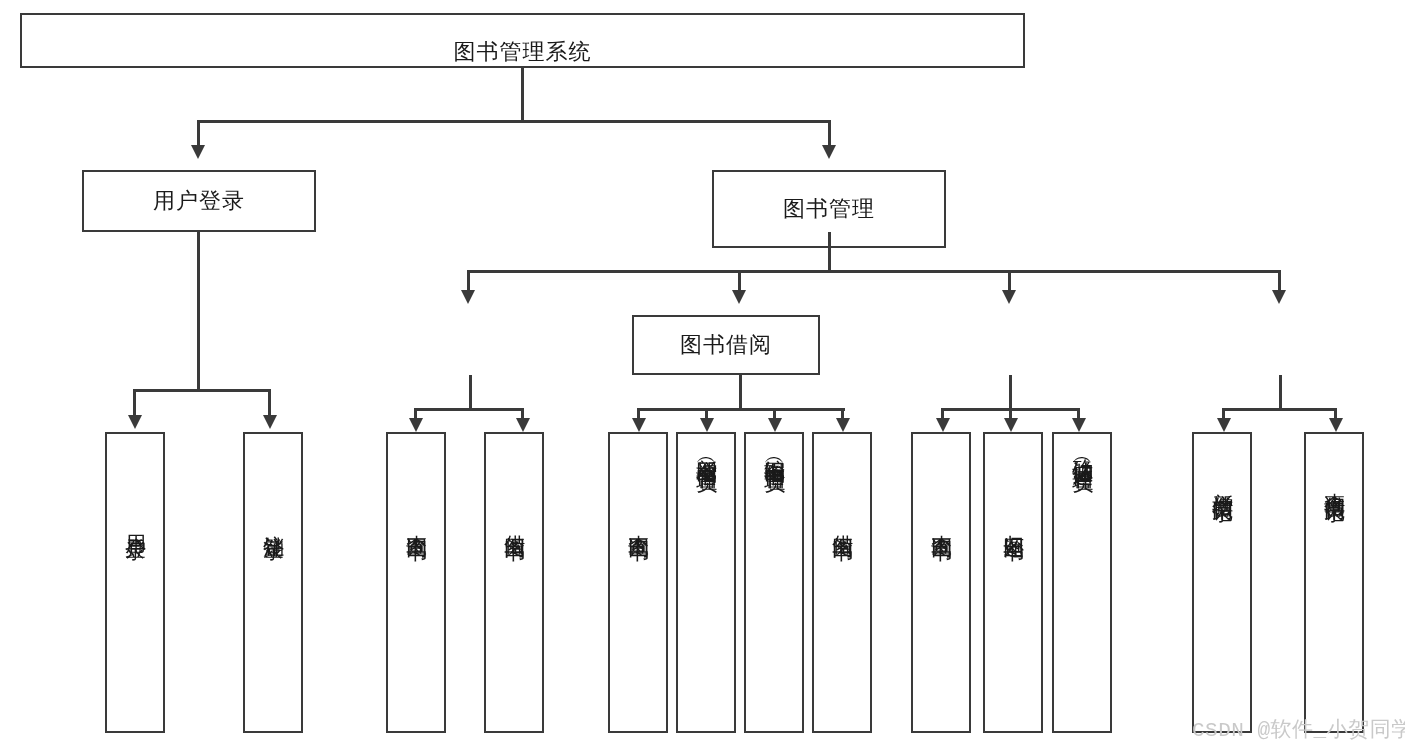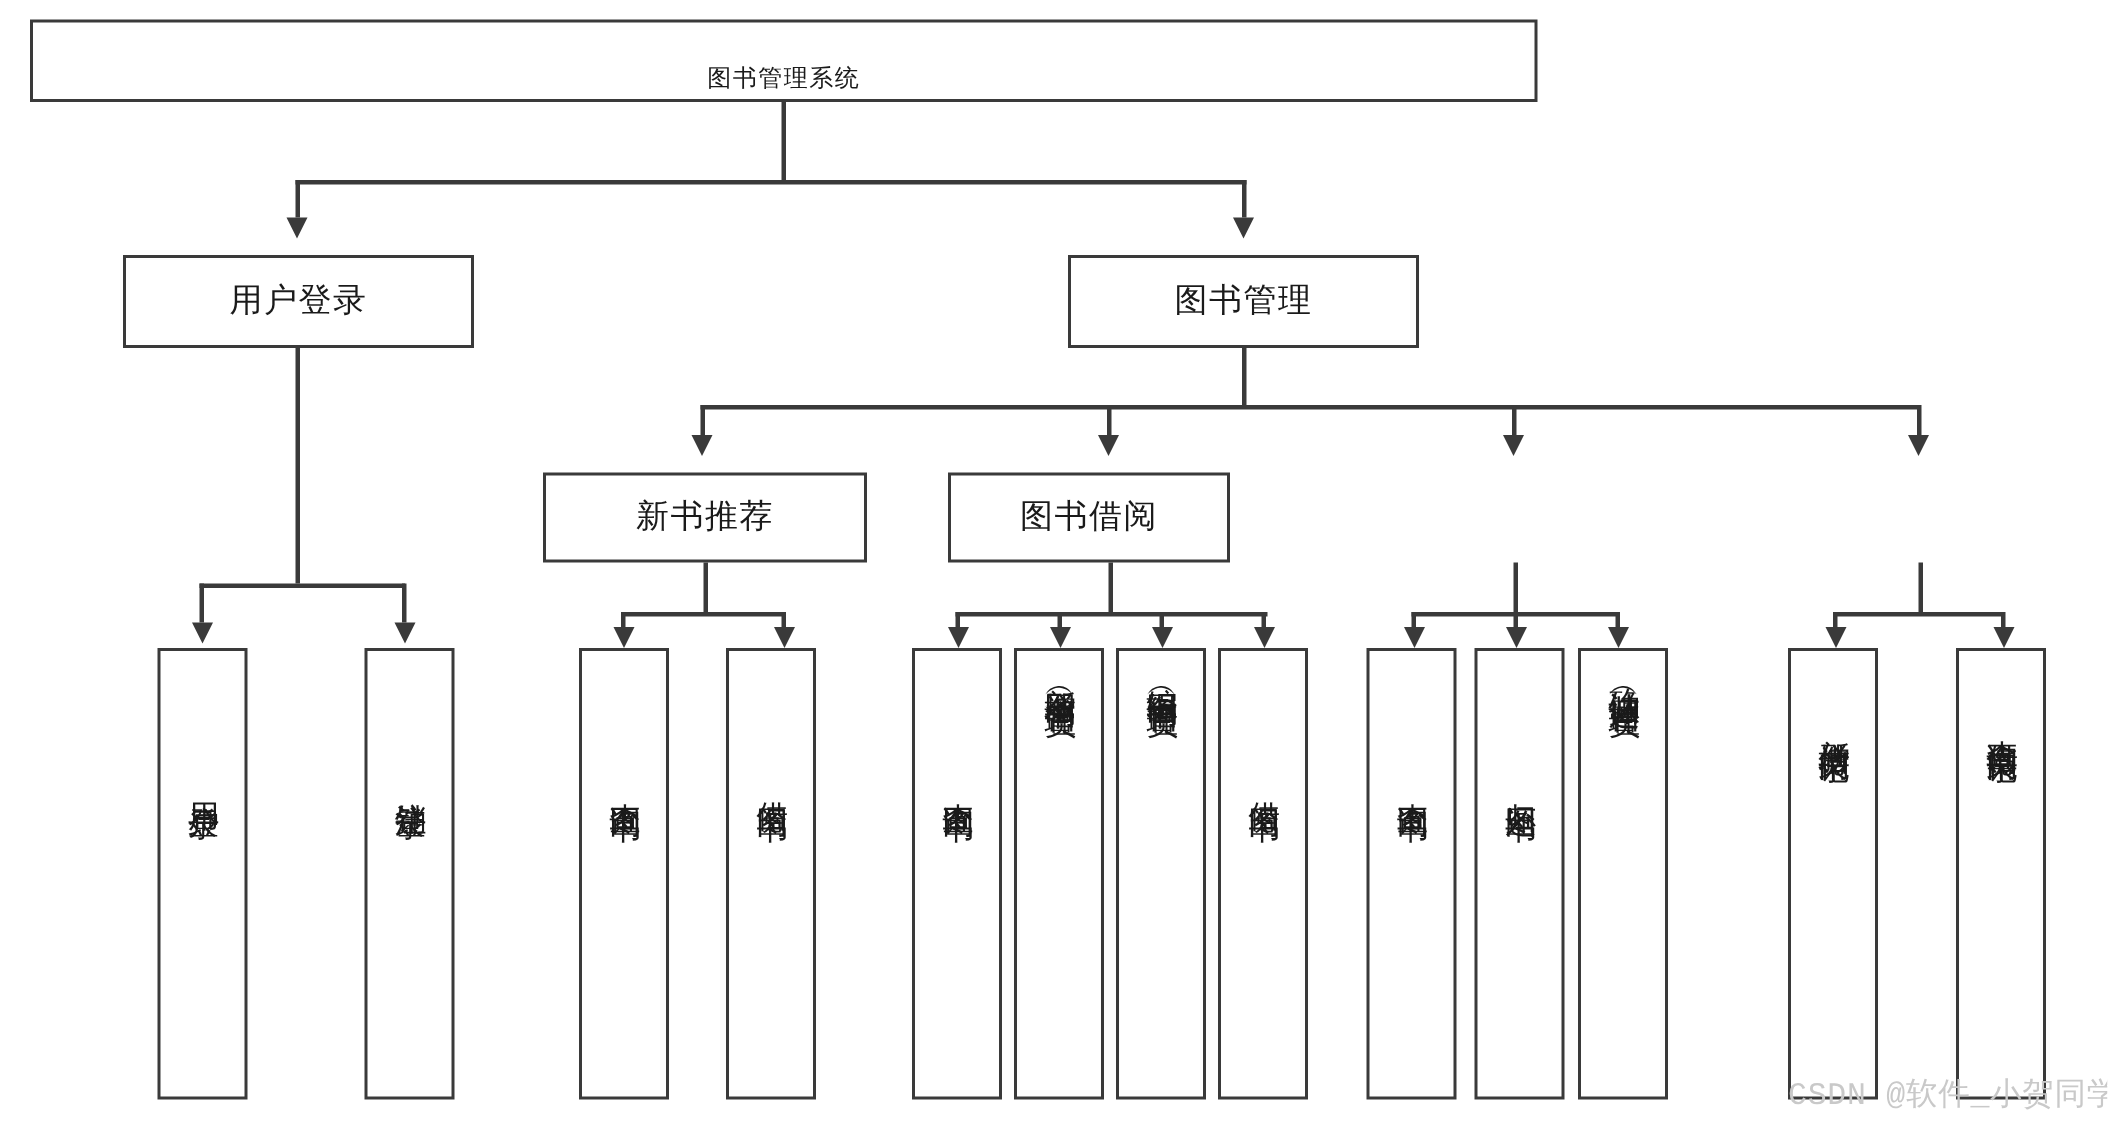--- a/index.html
+++ b/index.html
@@ -27,21 +27,21 @@
     align-items: center;
     justify-content: center;
     color: #1a1a1a;
   }
   .node .label {
     font-size: 22px;
     line-height: 1.25;
     letter-spacing: 1px;
     white-space: nowrap;
   }
-  .node.root .label { font-size: 16px; margin-top: 23px; }
+  .node.root .label { font-size: 22px; margin-top: 23px; }
   .node.lvl2 .label { font-size: 22px; }
   .node.lvl3 .label { font-size: 22px; }
 
   
   .node.leaf {
     align-items: flex-start;
     justify-content: center;
     padding-top: 6px;
   }
   .node.leaf .label {
@@ -95,21 +95,21 @@
   <div class="hline" style="left:197px; top:120px; width:634px;"></div>
   <div class="vline" style="left:197px; top:120px; height:25px;"></div>
   <div class="vline" style="left:828px; top:120px; height:25px;"></div>
   <div class="arrow" style="left:191px; top:145px;"></div>
   <div class="arrow" style="left:822px; top:145px;"></div>
 
   <div class="node lvl2" style="left:82px; top:170px; width:234px; height:62px;">
     <span class="label">用户登录</span>
   </div>
 
-  <div class="node lvl2" style="left:712px; top:170px; width:234px; height:62px;">
+  <div class="node lvl2" style="left:712px; top:170px; width:234px; height:78px;">
     <span class="label">图书管理</span>
   </div>
 
   <div class="vline" style="left:197px; top:232px; height:157px;"></div>
   <div class="hline" style="left:133px; top:389px; width:137px;"></div>
   <div class="vline" style="left:133px; top:389px; height:26px;"></div>
   <div class="vline" style="left:268px; top:389px; height:26px;"></div>
   <div class="arrow" style="left:128px; top:415px;"></div>
   <div class="arrow" style="left:263px; top:415px;"></div>
 
@@ -117,23 +117,20 @@
   <div class="hline" style="left:467px; top:270px; width:813px;"></div>
   <div class="vline" style="left:467px; top:270px; height:20px;"></div>
   <div class="vline" style="left:738px; top:270px; height:20px;"></div>
   <div class="vline" style="left:1008px; top:270px; height:20px;"></div>
   <div class="vline" style="left:1278px; top:270px; height:20px;"></div>
   <div class="arrow" style="left:461px; top:290px;"></div>
   <div class="arrow" style="left:732px; top:290px;"></div>
   <div class="arrow" style="left:1002px; top:290px;"></div>
   <div class="arrow" style="left:1272px; top:290px;"></div>
 
-  <div class="node lvl3" style="left:362px; top:315px; width:216px; height:60px;">
-    <span class="label">新书推荐</span>
-  </div>
   <div class="node lvl3" style="left:632px; top:315px; width:188px; height:60px;">
     <span class="label">图书借阅</span>
   </div>
 
   <div class="vline" style="left:469px; top:375px; height:33px;"></div>
   <div class="hline" style="left:414px; top:408px; width:110px;"></div>
   <div class="vline" style="left:414px; top:408px; height:12px;"></div>
   <div class="vline" style="left:521px; top:408px; height:12px;"></div>
   <div class="arrow" style="left:409px; top:418px;"></div>
   <div class="arrow" style="left:516px; top:418px;"></div>

